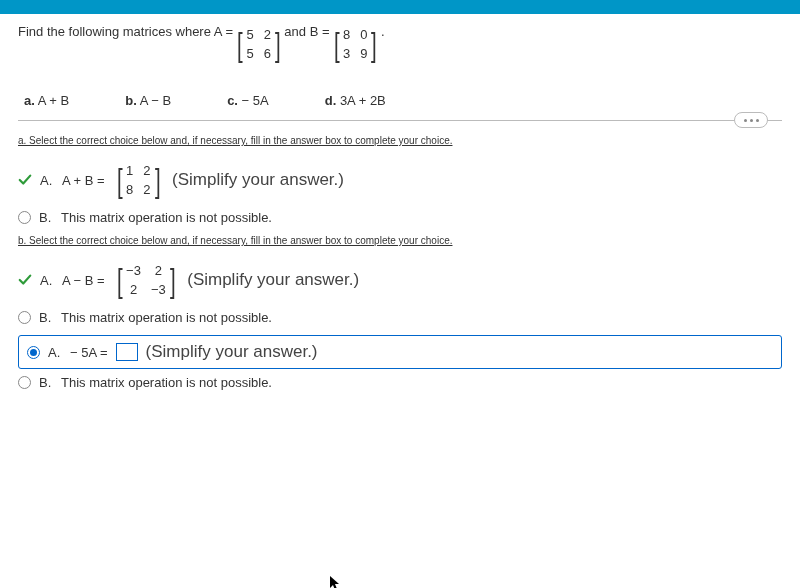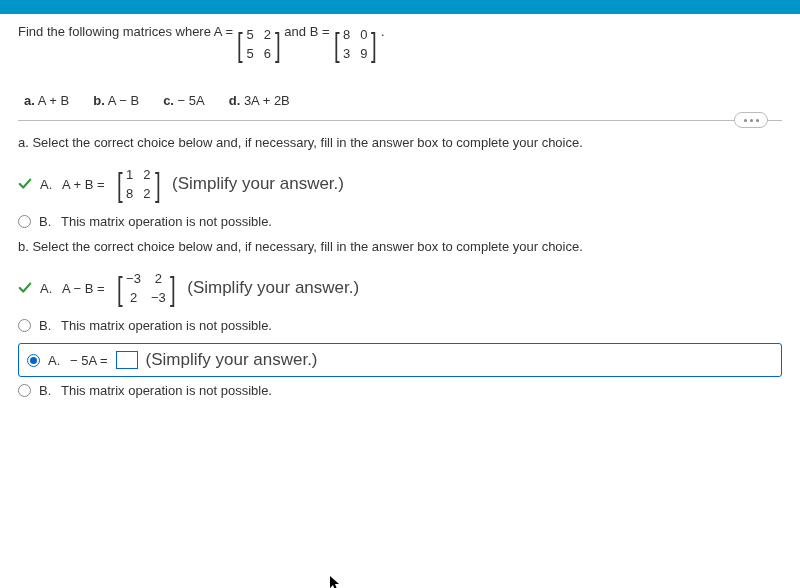--- a/index.html
+++ b/index.html
@@ -42,21 +42,21 @@
     display: grid;
     grid-template-columns: auto auto;
     column-gap: 10px;
     row-gap: 4px;
     padding: 3px 2px;
     text-align: center;
     font-size: 13px;
   }
   .parts-row {
     display: flex;
-    gap: 24px;
+    gap: 56px;
     margin: 8px 0 12px 6px;
     font-size: 13px;
   }
   .parts-row .part b { font-weight: bold; }
   .divider {
     border-top: 1px solid #bbb;
     position: relative;
     margin-bottom: 14px;
   }
   .divider .dots {
@@ -72,21 +72,22 @@
     justify-content: center;
     align-items: center;
     gap: 3px;
     cursor: pointer;
   }
   .divider .dots span {
     width: 3px; height: 3px; background: #888; border-radius: 50%;
   }
   .section-prompt {
     margin: 10px 0 14px 0;
-    font-size: 13px;
+    font-size: 10px;
+    text-decoration: underline;
   }
   .choice {
     display: flex;
     align-items: center;
     gap: 8px;
     margin: 6px 0 10px 0;
     flex-wrap: wrap;
   }
   .radio {
     width: 13px; height: 13px; border: 1px solid #888; border-radius: 50%;

